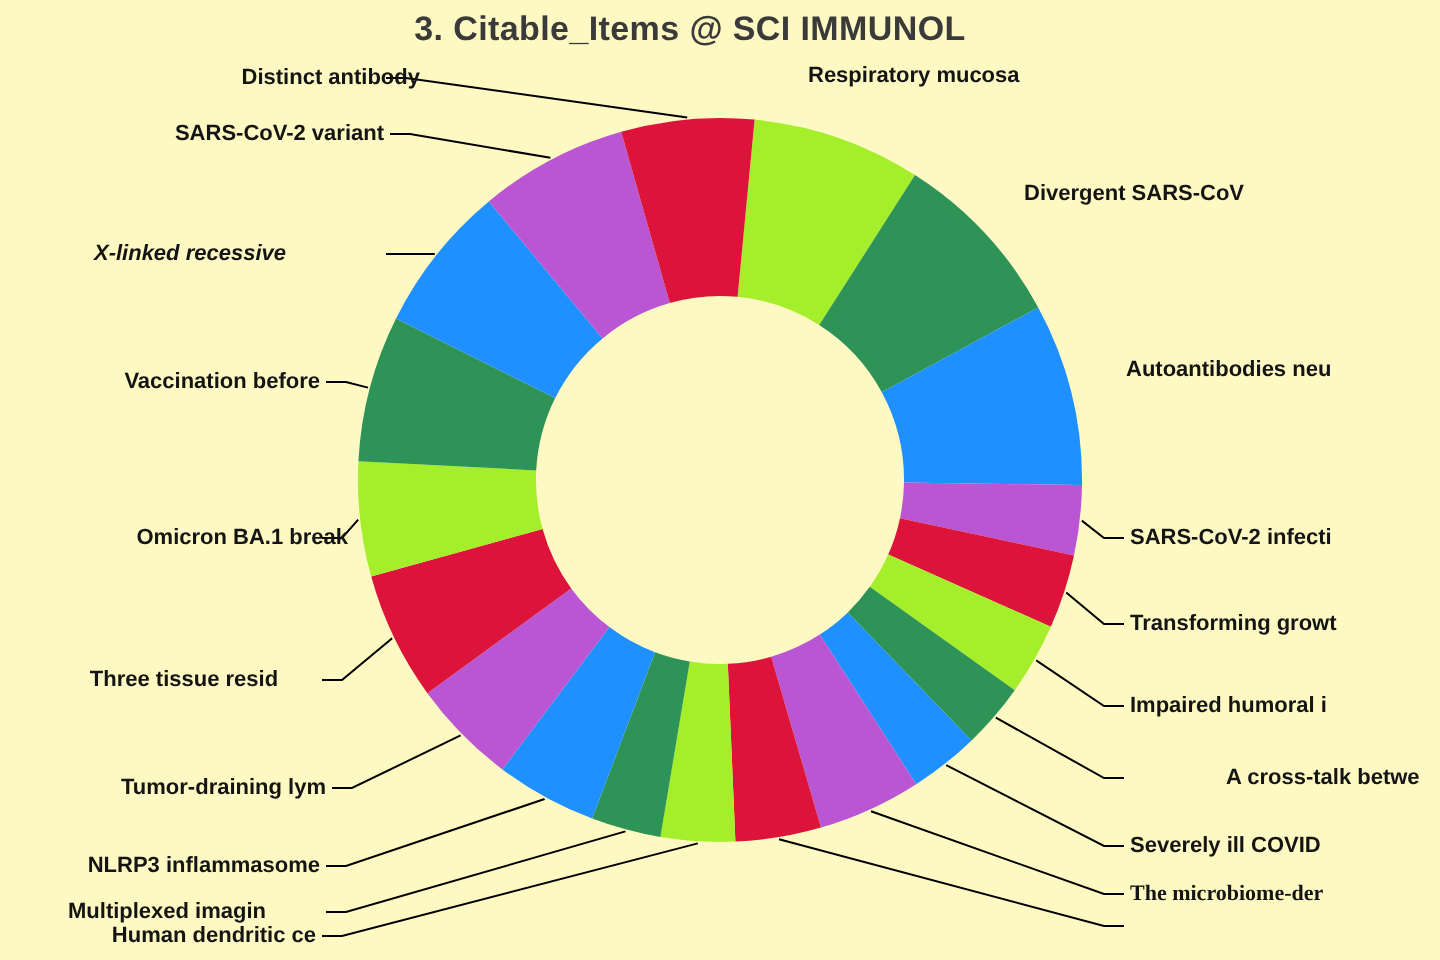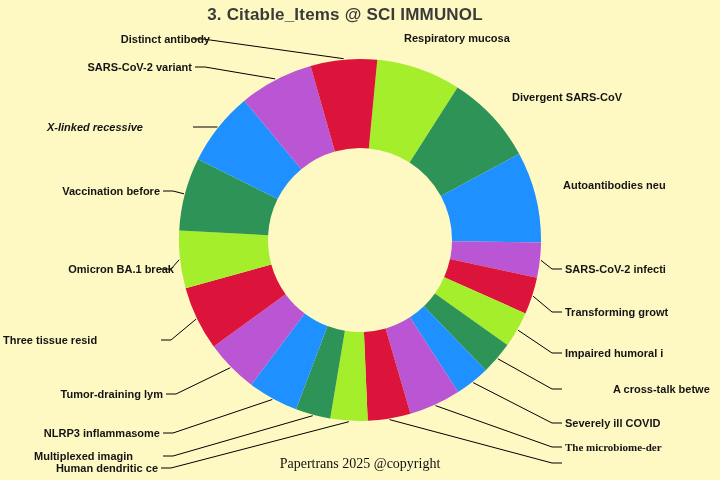--- a/index.html
+++ b/index.html
@@ -65,21 +65,20 @@
       <div class="slice-label" style="top: 306px; left: 565px;">Transforming growt</div>
       <div class="slice-label" style="top: 347px; left: 565px;">Impaired humoral i</div>
       <div class="slice-label" style="top: 383px; left: 565px; margin-left: 48px;">A cross-talk betwe</div>
       <div class="slice-label" style="top: 417px; left: 565px;">Severely ill COVID</div>
       <div class="slice-label" style="top: 441px; left: 565px; font-family: Liberation Serif, serif;">The microbiome-der</div>
       <div class="slice-label" style="top: 481px; left: 565px; font-family: Liberation Mono, monospace;">A reservoir of ste</div>
       <div class="slice-label" style="top: 462px; left: 0px; width: 158px; text-align: right;">Human dendritic ce</div>
       <div class="slice-label" style="top: 450px; left: 16px; width: 160px;  margin-left: 18px;">Multiplexed imagin</div>
       <div class="slice-label" style="top: 427px; left: 0px; width: 160px; text-align: right;">NLRP3 inflammasome</div>
       <div class="slice-label" style="top: 388px; left: 0px; width: 163px; text-align: right;">Tumor-draining lym</div>
-      <div class="slice-label" style="top: 334px; left: 3px; width: 158px; text-align: left;">Three tissue resid</div>
+      <div class="slice-label" style="top: 334px; left: 13px; width: 158px; text-align: center;">Three tissue resid</div>
       <div class="slice-label" style="top: 263px; left: 0px; width: 158px; text-align: right; margin-left: 16px;">Omicron BA.1 break</div>
       <div class="slice-label" style="top: 185px; left: 0px; width: 160px; text-align: right;">Vaccination before</div>
       <div class="slice-label" style="top: 121px; left: 0px; width: 190px; text-align: center; font-style: italic;">X-linked recessive</div>
       <div class="slice-label" style="top: 61px; left: 0px; width: 192px; text-align: right;">SARS-CoV-2 variant</div>
       <div class="slice-label" style="top: 33px; left: 0px; width: 190px; text-align: right; margin-left: 20px;">Distinct antibody</div>
     </div>
-  <div id="copyright">Papertrans 2025 @copyright</div>
 </div>
 
 </body></html>

